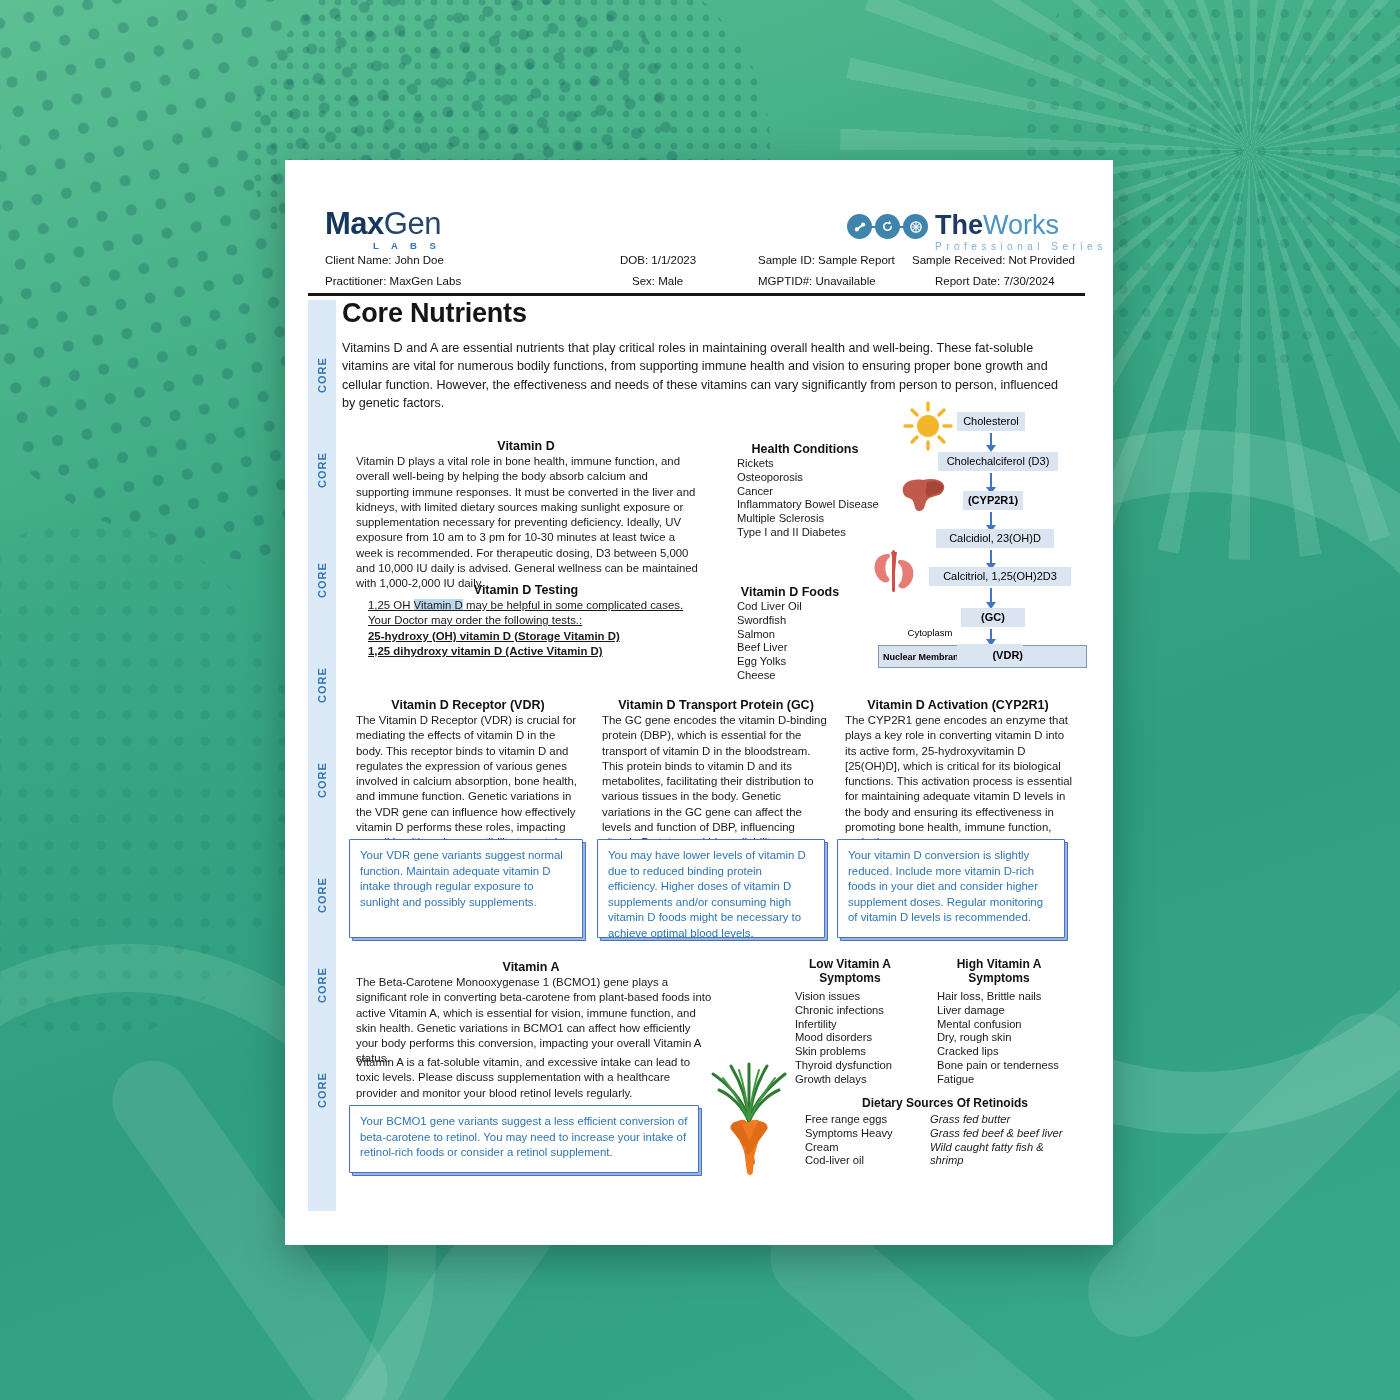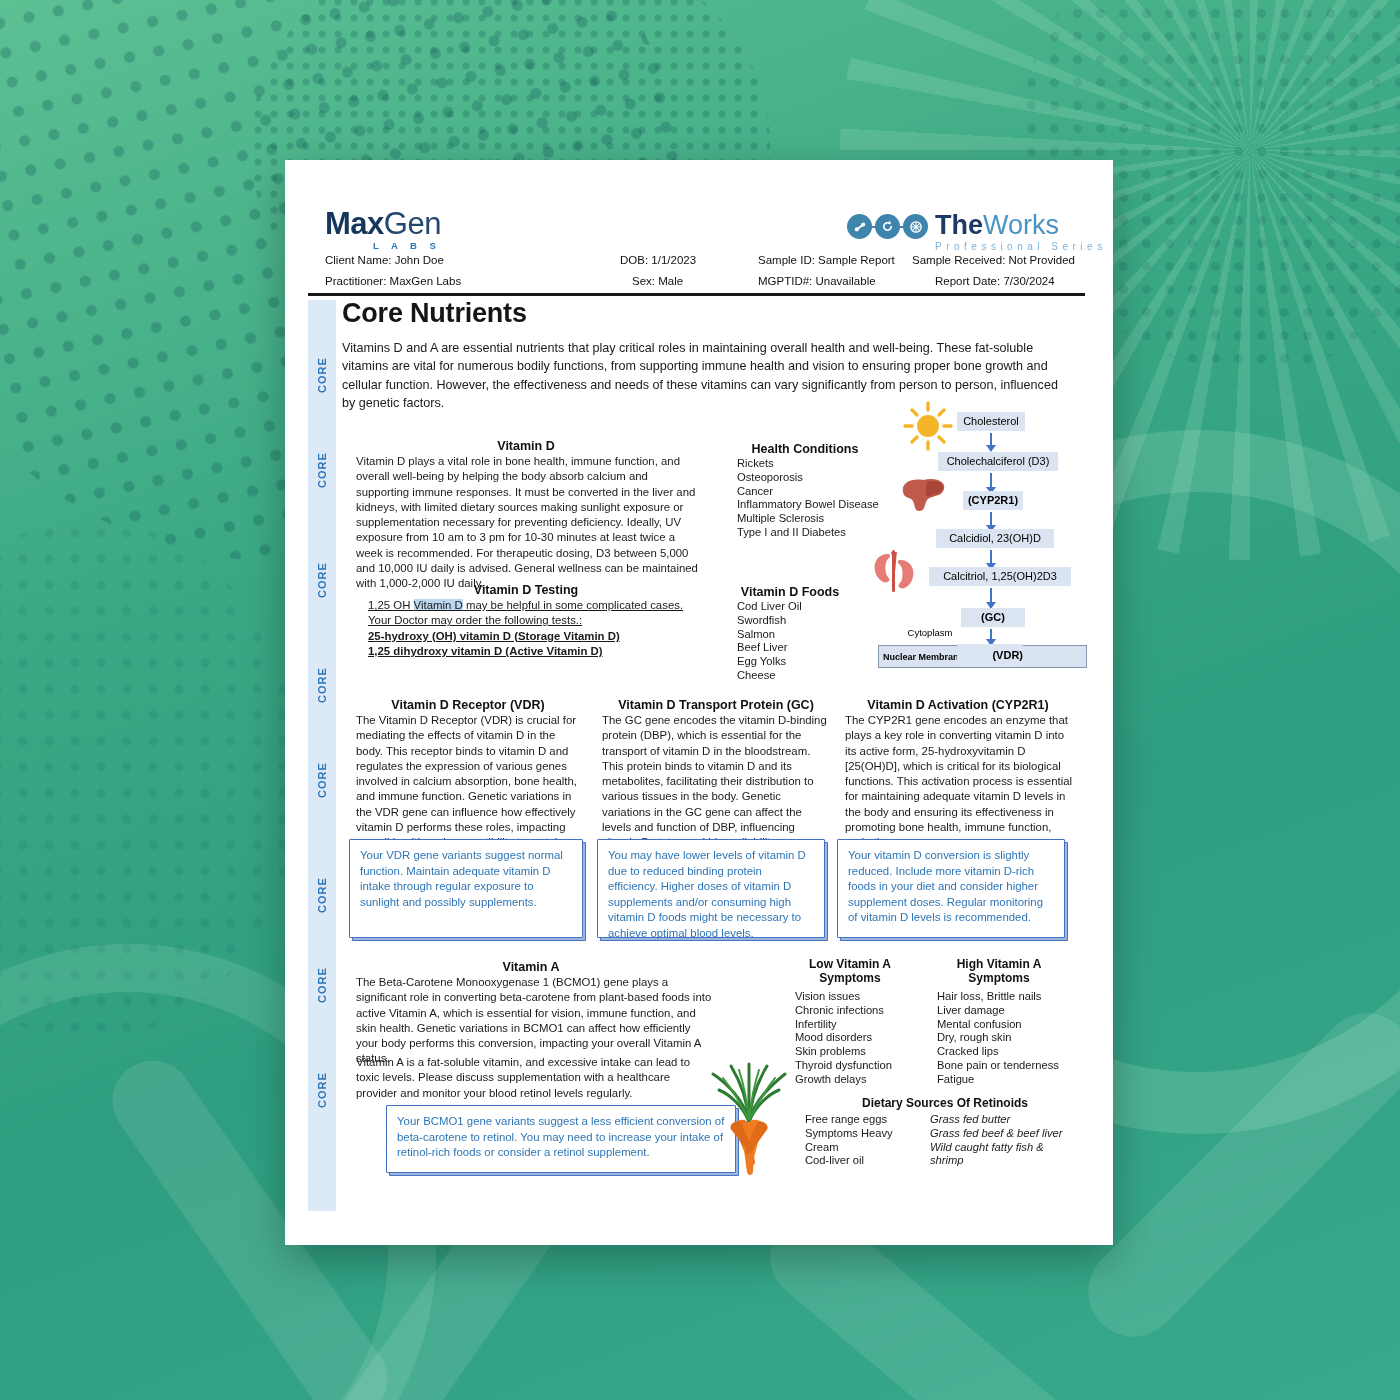--- a/index.html
+++ b/index.html
@@ -243,21 +243,21 @@
   <div class="abs sec-h" style="left:556px; top:538px; width:234px;">Vitamin D Activation (CYP2R1)</div>
   <div class="abs body-sm" style="left:560px; top:553px; width:228px;">The CYP2R1 gene encodes an enzyme that plays a key role in converting vitamin D into its active form, 25-hydroxyvitamin D [25(OH)D], which is critical for its biological functions. This activation process is essential for maintaining adequate vitamin D levels in the body and ensuring its effectiveness in promoting bone health, immune function, and other</div>
 
   <div class="result-box" style="left:64px; top:679px; width:234px; height:99px;">Your VDR gene variants suggest normal function. Maintain adequate vitamin D intake through regular exposure to sunlight and possibly supplements.</div>
   <div class="result-box" style="left:312px; top:679px; width:228px; height:99px;">You may have lower levels of vitamin D due to reduced binding protein efficiency. Higher doses of vitamin D supplements and/or consuming high vitamin D foods might be necessary to achieve optimal blood levels.</div>
   <div class="result-box" style="left:552px; top:679px; width:228px; height:99px;">Your vitamin D conversion is slightly reduced. Include more vitamin D-rich foods in your diet and consider higher supplement doses. Regular monitoring of vitamin D levels is recommended.</div>
 
   <div class="abs sec-h" style="left:66px; top:800px; width:360px;">Vitamin A</div>
   <div class="abs body-sm" style="left:71px; top:815px; width:358px;">The Beta-Carotene Monooxygenase 1 (BCMO1) gene plays a significant role in converting beta-carotene from plant-based foods into active Vitamin A, which is essential for vision, immune function, and skin health. Genetic variations in BCMO1 can affect how efficiently your body performs this conversion, impacting your overall Vitamin A status.</div>
   <div class="abs body-sm" style="left:71px; top:895px; width:358px;">Vitamin A is a fat-soluble vitamin, and excessive intake can lead to toxic levels.  Please discuss supplementation with a healthcare provider and monitor your blood retinol levels regularly.</div>
-  <div class="result-box" style="left:64px; top:945px; width:350px; height:68px;margin-left:37px;">Your BCMO1 gene variants suggest a less efficient conversion of beta-carotene to retinol. You may need to increase your intake of retinol-rich foods or consider a retinol supplement.</div>
+  <div class="result-box" style="left:64px; top:945px; width:350px; height:68px;">Your BCMO1 gene variants suggest a less efficient conversion of beta-carotene to retinol. You may need to increase your intake of retinol-rich foods or consider a retinol supplement.</div>
 
   <svg class="abs" style="left:420px; top:900px;" width="88" height="118" viewBox="0 0 88 118">
     <g stroke="#2e7a33" stroke-width="3" stroke-linecap="round" fill="none">
       <path d="M44 62 C40 40 20 22 8 14"></path>
         <path d="M44 62 C42 36 32 16 26 6"></path>
       <path d="M44 62 C44 34 44 14 44 4"></path>
         <path d="M44 62 C46 36 56 16 62 6"></path>
       <path d="M44 62 C48 40 70 22 80 14"></path>
         <path d="M44 62 C38 46 24 34 14 30"></path>
       <path d="M44 62 C50 46 64 34 74 30"></path>

